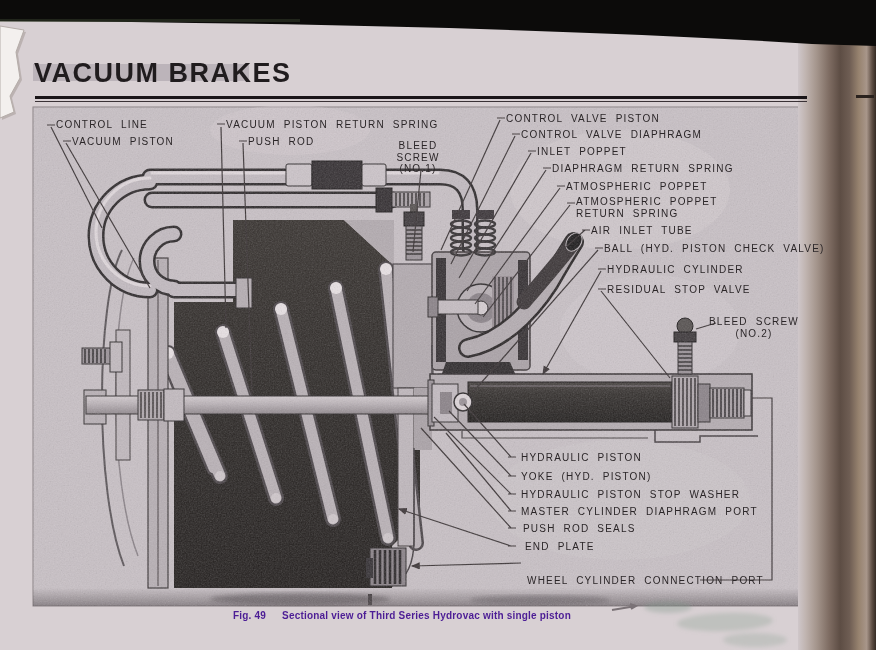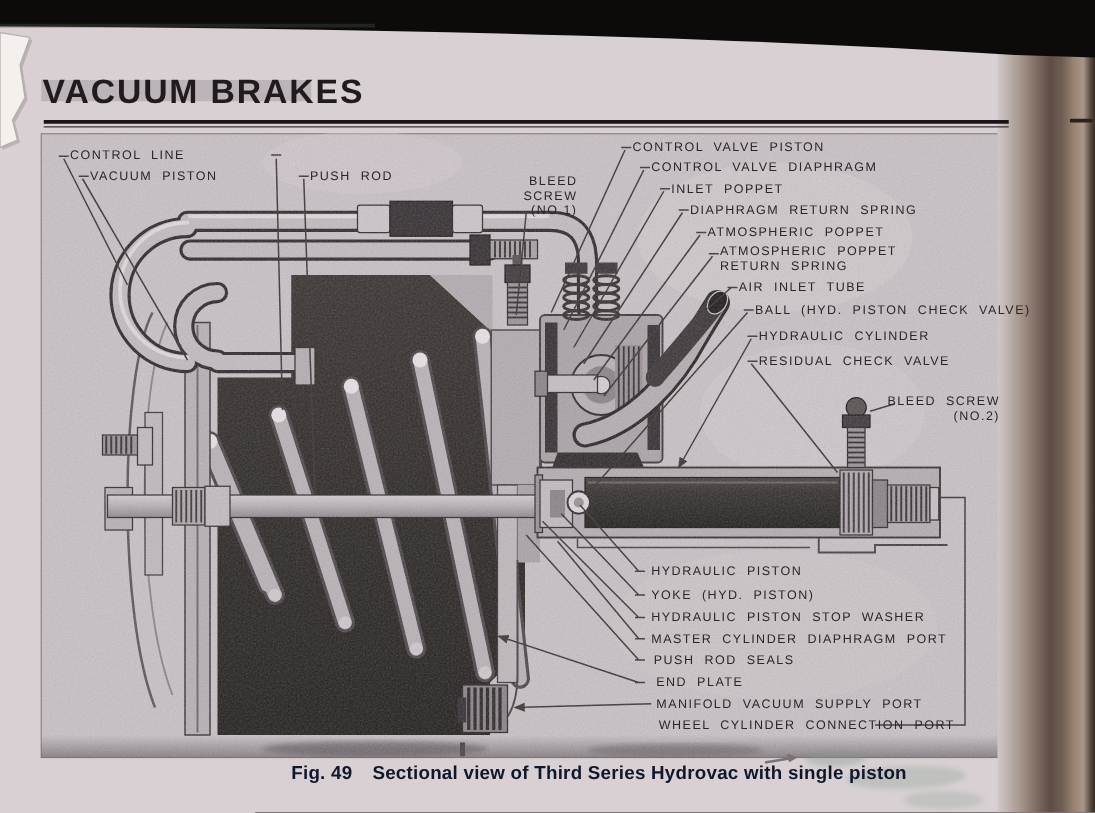--- a/index.html
+++ b/index.html
@@ -18,24 +18,24 @@
     background:#b3abb1;opacity:.75;z-index:5;
   }
   .rule-thick{position:absolute;left:35px;top:96px;width:772px;height:3px;background:#1a1518;z-index:6;}
   .rule-thin{position:absolute;left:35px;top:101px;width:772px;height:1px;background:#3a3236;z-index:6;}
   .rule-frag{position:absolute;left:856px;top:95px;width:18px;height:3px;background:#2a221e;z-index:8;}
   .lbl{
     position:absolute;z-index:7;
     font-size:10px;letter-spacing:1.2px;word-spacing:4px;line-height:11.5px;
     color:#2b2628;white-space:pre-line;font-weight:normal;
   }
-  .lbl.center{text-align:right;}
+  .lbl.center{text-align:center;}
   .caption{
     position:absolute;left:233px;top:610px;z-index:7;
-    font-size:15px;font-weight:bold;color:#0f172a;letter-spacing:.2px;
+    font-size:10px;font-weight:bold;color:#4c1d95;letter-spacing:.2px;
   }
   .caption .fig{margin-right:16px;}
 </style>
 </head>
 <body>
 
 <div class="stage">
 
   <div class="title-highlight"></div>
   <div class="page-title">VACUUM BRAKES</div>
@@ -387,42 +387,42 @@
     </g>
     <g filter="url(#blur2)">
       <ellipse cx="725" cy="622" rx="48" ry="9" fill="#8fa295" opacity="0.35" transform="rotate(-2 725 622)"></ellipse>
       <ellipse cx="668" cy="607" rx="24" ry="6" fill="#7f958a" opacity="0.35"></ellipse>
       <ellipse cx="755" cy="640" rx="32" ry="7" fill="#8fa295" opacity="0.3"></ellipse>
     </g>
   </svg>
 
   <div class="lbl" style="left:56px;top:119px">CONTROL LINE</div>
   <div class="lbl" style="left:72px;top:136px">VACUUM PISTON</div>
+  <div class="lbl" style="left:226px;top:119px">VACUUM PISTON RETURN SPRING</div>
   <div class="lbl" style="left:248px;top:136px">PUSH ROD</div>
   <div class="lbl center" style="left:374px;top:140px;width:88px">BLEED SCREW
 (NO.1)</div>
   <div class="lbl" style="left:506px;top:113px">CONTROL VALVE PISTON</div>
   <div class="lbl" style="left:521px;top:129px">CONTROL VALVE DIAPHRAGM</div>
   <div class="lbl" style="left:537px;top:146px">INLET POPPET</div>
   <div class="lbl" style="left:552px;top:163px">DIAPHRAGM RETURN SPRING</div>
   <div class="lbl" style="left:566px;top:181px">ATMOSPHERIC POPPET</div>
   <div class="lbl" style="left:576px;top:196px">ATMOSPHERIC POPPET
 RETURN SPRING</div>
   <div class="lbl" style="left:591px;top:225px">AIR INLET TUBE</div>
   <div class="lbl" style="left:604px;top:243px">BALL (HYD. PISTON CHECK VALVE)</div>
   <div class="lbl" style="left:607px;top:264px">HYDRAULIC CYLINDER</div>
-  <div class="lbl" style="left:607px;top:284px">RESIDUAL CHECK VALVE</div>
+  <div class="lbl" style="left:607px;top:284px">RESIDUAL STOP VALVE</div>
   <div class="lbl center" style="left:708px;top:316px;width:92px">BLEED SCREW
 (NO.2)</div>
   <div class="lbl" style="left:521px;top:452px">HYDRAULIC PISTON</div>
   <div class="lbl" style="left:521px;top:471px">YOKE (HYD. PISTON)</div>
   <div class="lbl" style="left:521px;top:489px">HYDRAULIC PISTON STOP WASHER</div>
   <div class="lbl" style="left:521px;top:506px">MASTER CYLINDER DIAPHRAGM PORT</div>
   <div class="lbl" style="left:523px;top:523px">PUSH ROD SEALS</div>
   <div class="lbl" style="left:525px;top:541px">END PLATE</div>
-  <div class="lbl" style="left:525px;top:558px">MANIFOLD VACUUM SUPPLY PORT</div>
   <div class="lbl" style="left:527px;top:575px">WHEEL CYLINDER CONNECTION PORT</div>
 
   <div class="caption">
     <span class="fig">Fig. 49</span><span>Sectional view of Third Series Hydrovac with single piston</span>
   </div>
 
 </div>
 
 </body></html>

